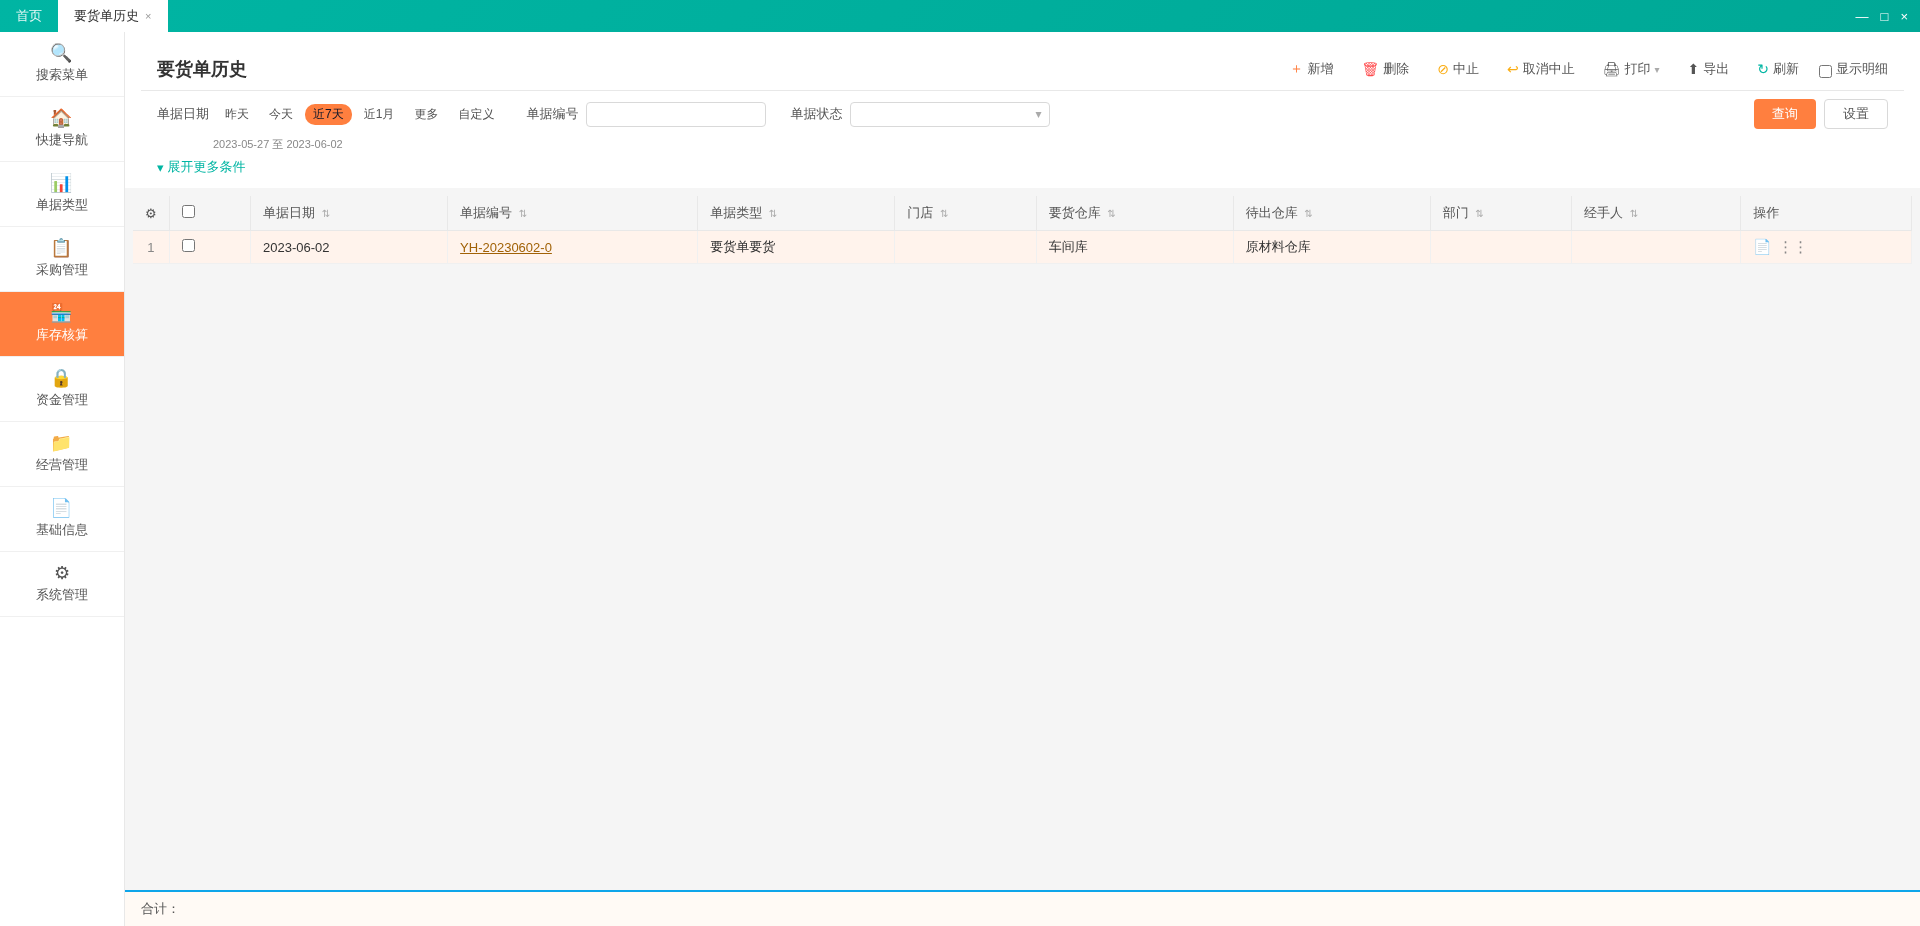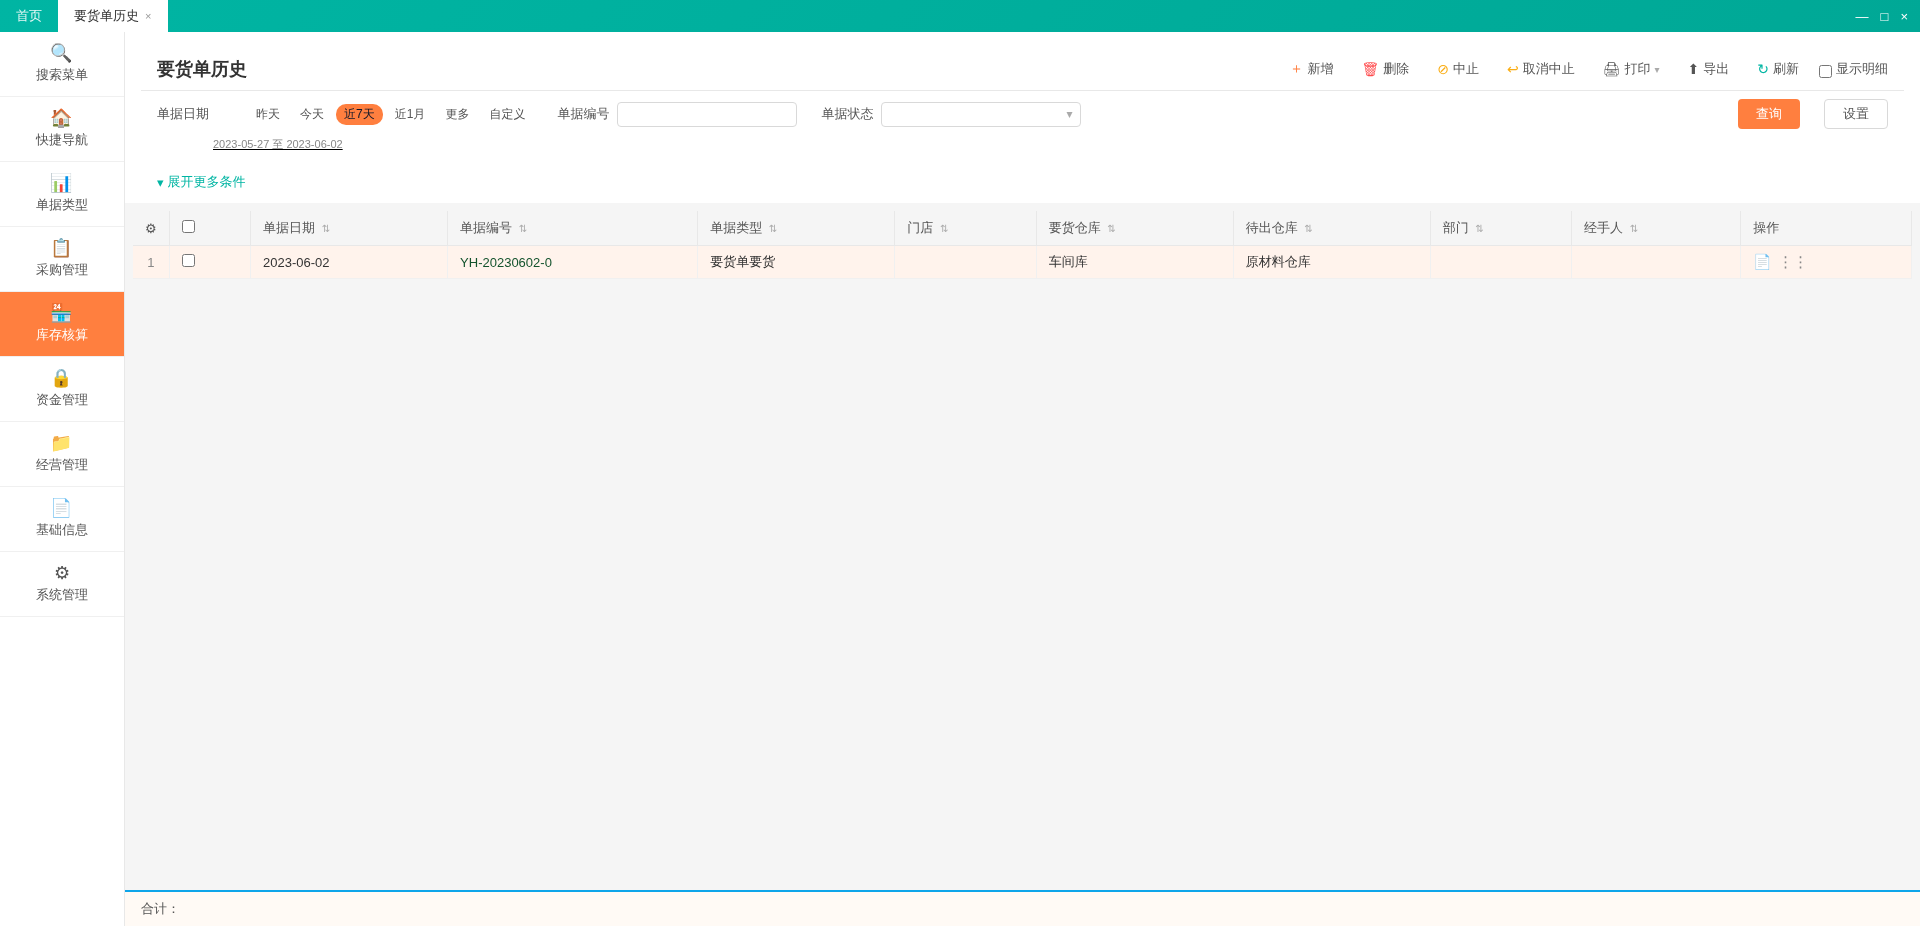--- a/index.html
+++ b/index.html
@@ -151,21 +151,21 @@
       align-items: center;
       gap: 24px;
       margin-bottom: 8px;
     }
     .filter-item {
       display: flex;
       align-items: center;
       gap: 8px;
     }
     .filter-label { color: #555; white-space: nowrap; font-size: 13px; }
-    .date-filters { display: flex; align-items: center; gap: 4px; margin-left: 31px; }
+    .date-filters { display: flex; align-items: center; gap: 4px; }
     .date-btn {
       padding: 2px 8px;
       border-radius: 10px;
       cursor: pointer;
       font-size: 12px;
       color: #555;
       border: none;
       background: transparent;
     }
     .date-btn.active {
@@ -233,21 +233,21 @@
     th .sort-icon { color: #aaa; font-size: 10px; margin-left: 3px; }
     td {
       padding: 7px 12px;
       border-bottom: 1px solid #f0f0f0;
       border-right: 1px solid #f0f0f0;
       color: #333;
       white-space: nowrap;
     }
     tbody tr.selected { background: #fff3ec; }
     .row-num { color: #888; text-align: center; }
-    .doc-link { color: #14532d; cursor: pointer; }
+    .doc-link { color: #a16207; cursor: pointer; text-decoration: underline; }
     .action-icons { display: flex; gap: 6px; align-items: center; }
     .action-icon { cursor: pointer; color: #888; font-size: 15px; }
     .settings-icon-cell { width: 32px; text-align: center; }
 
     
     .footer-summary {
       background: #fffaf5;
       border-top: 2px solid #0ea5e9;
       padding: 8px 16px;
       font-size: 13px;
@@ -447,27 +447,27 @@
           </div>
 
           <div class="filter-item">
             <span class="filter-label">单据状态</span>
             <div class="filter-select-wrap">
               <input type="text" style="">
               <span style="color:#aaa;font-size:12px;">▾</span>
             </div>
           </div>
 
-          <div style="margin-left:auto;display:flex;gap:24px;align-items:center;">
+          <div style="margin-left:auto;display:flex;gap:8px;align-items:center;">
             <button class="btn-primary">查询</button>
             <button class="btn-secondary">设置</button>
           </div>
         </div>
 
-        <div style="display:flex;align-items:center;margin-bottom:17px;text-decoration:underline;">
+        <div style="display:flex;align-items:center;margin-bottom:2px;">
           <span style="width:56px;"></span>
           <span style="font-size:11px;color:#888;">2023-05-27 至 2023-06-02</span>
         </div>
 
         <div style="text-align:center;padding:4px 0 8px 0;">
           <span class="expand-btn">
             <span>▾</span>
             <span>展开更多条件</span>
           </span>
         </div>

